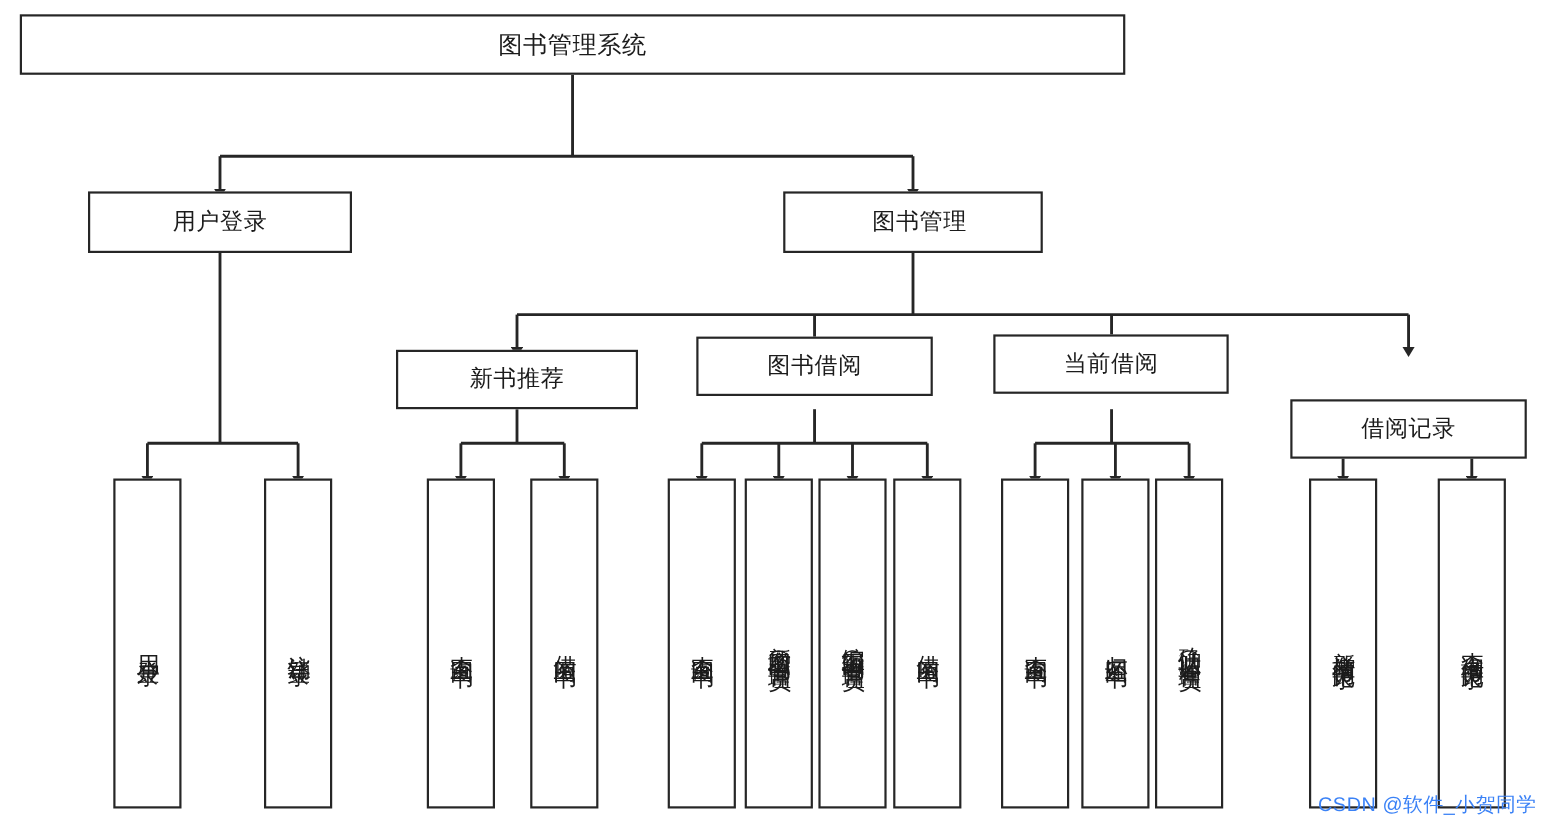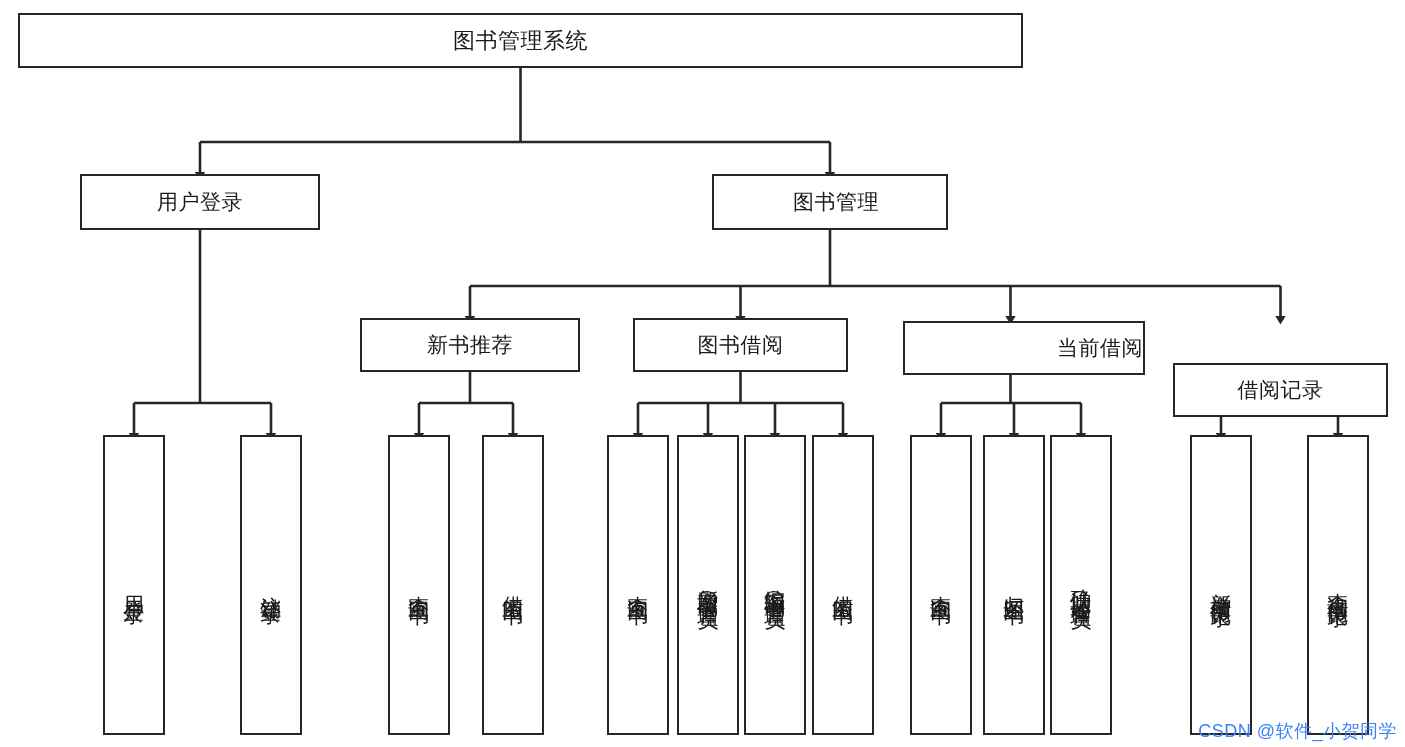--- a/index.html
+++ b/index.html
@@ -130,24 +130,24 @@
   <div class="node horiz" id="n-user_login" style="left: 80px; top: 174px; width: 240px; height: 56px;">
     <span class="node-label">用户登录</span>
   </div>
   <div class="node horiz" id="n-book_manage" style="left: 712px; top: 174px; width: 236px; height: 56px; padding-left: 12px;">
     <span class="node-label">图书管理</span>
   </div>
 
   <div class="node horiz" id="n-new_book_rec" style="left: 360px; top: 318px; width: 220px; height: 54px;">
     <span class="node-label">新书推荐</span>
   </div>
-  <div class="node horiz" id="n-book_borrow" style="left: 633px; top: 318px; width: 215px; height: 54px;">
+  <div class="node horiz" id="n-book_borrow" style="left: 633px; top: 306px; width: 215px; height: 54px;">
     <span class="node-label">图书借阅</span>
   </div>
-  <div class="node horiz" id="n-current_borrow" style="left: 903px; top: 321px; width: 242px; height: 54px; justify-content: flex-end;">
+  <div class="node horiz" id="n-current_borrow" style="left: 903px; top: 304px; width: 214px; height: 54px;">
     <span class="node-label">当前借阅</span>
   </div>
   <div class="node horiz" id="n-borrow_record" style="left: 1173px; top: 318px; width: 215px; height: 54px; margin-top: 45px;">
     <span class="node-label">借阅记录</span>
   </div>
 
   <div class="node vert" id="n-leaf_user_login" style="left: 103px; top: 435px; width: 62px; height: 300px;">
     <span class="node-label">用户登录</span>
   </div>
   <div class="node vert" id="n-leaf_logout" style="left: 240px; top: 435px; width: 62px; height: 300px;">

